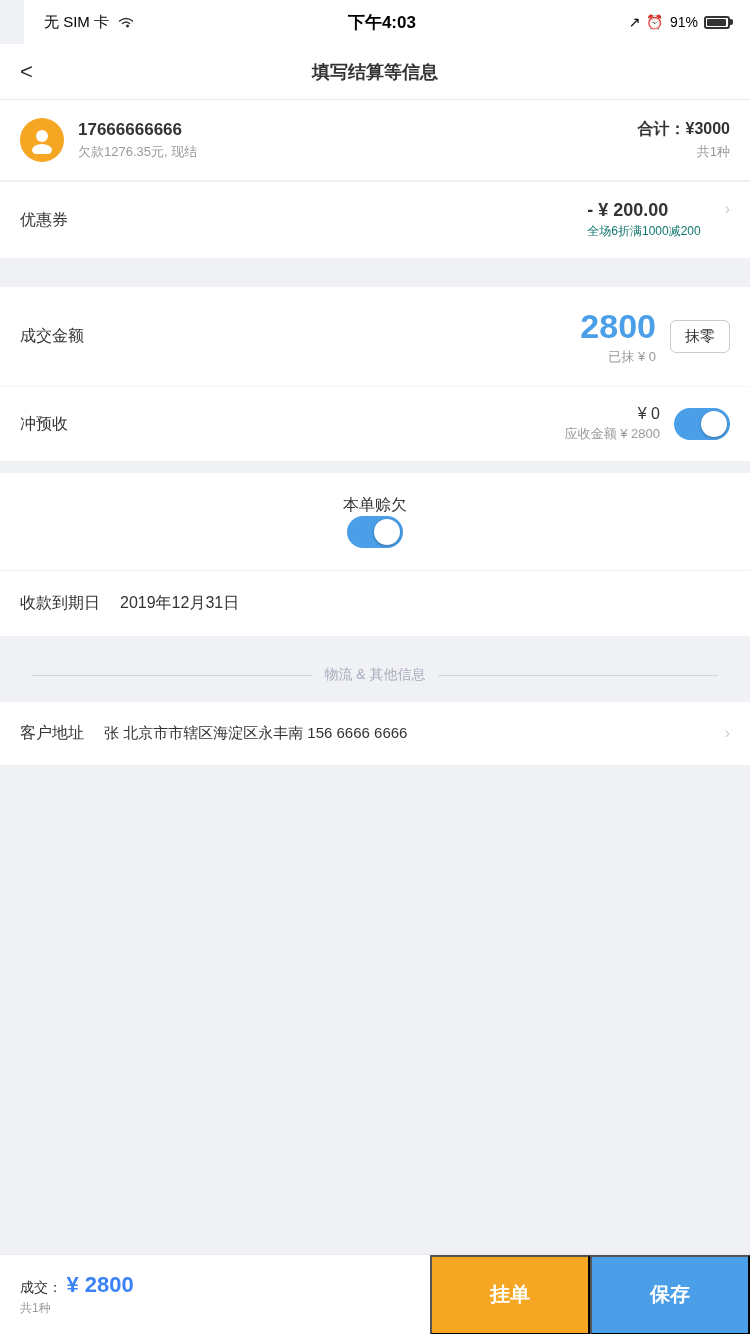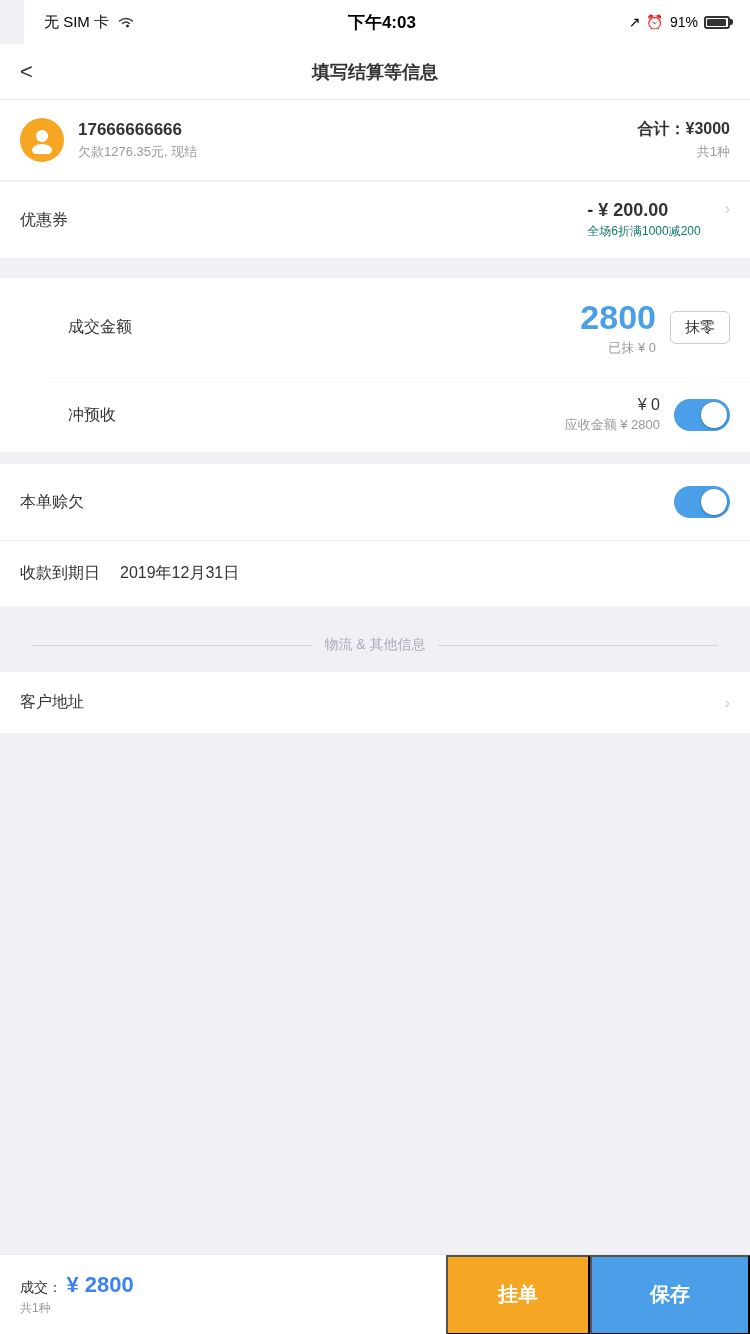--- a/index.html
+++ b/index.html
@@ -99,22 +99,21 @@
     }
     .coupon-label { font-size: 16px; color: #333; }
     .coupon-right { display: flex; align-items: flex-start; gap: 24px; }
     .coupon-discount { font-size: 18px; font-weight: 600; color: #333; }
     .coupon-desc { font-size: 12px; color: #0f766e; margin-top: 2px; text-align: right; }
     .chevron-right { font-size: 16px; color: #ccc; }
 
     
     .amount-section {
       background: #fff;
-      margin-top: 8px;
-      padding-left: 48px;
+      margin-top: 17px;
     }
     .amount-row {
       padding: 20px 20px;
       display: flex;
       align-items: center;
       justify-content: space-between;
       border-bottom: 1px solid #f5f5f5;
     }
     .amount-label { font-size: 16px; color: #333; }
     .amount-right { display: flex; align-items: center; gap: 14px; }
@@ -151,20 +150,21 @@
     .prepay-amount { font-size: 16px; color: #333; }
     .prepay-sub { font-size: 13px; color: #999; margin-top: 2px; }
 
     
     .debt-row {
       background: #fff;
       padding: 22px 20px;
       display: flex;
       align-items: center;
       justify-content: space-between;
+      flex-direction: column;
     }
     .debt-label { font-size: 16px; color: #333; }
 
     
     .date-row {
       background: #fff;
       padding: 22px 20px;
       display: flex;
       align-items: center;
       gap: 20px;
@@ -209,21 +209,21 @@
       border-top: 1px solid #e8e8e8;
     }
     .bottom-summary {
       flex: 1;
       padding: 0 20px;
     }
     .bottom-total-label { font-size: 14px; color: #333; }
     .bottom-total-amount { font-size: 22px; font-weight: 700; color: #3b82f6; }
     .bottom-count { font-size: 12px; color: #999; margin-top: 2px; }
     .btn-hang {
-      width: 144px; height: 80px;
+      width: 160px; height: 80px;
       background: #f5a623;
       display: flex; align-items: center; justify-content: center;
       font-size: 20px; color: #fff; font-weight: 600; cursor: pointer;
     }
     .btn-save {
       width: 160px; height: 80px;
       background: #4a9fe8;
       display: flex; align-items: center; justify-content: center;
       font-size: 20px; color: #fff; font-weight: 600; cursor: pointer;
     }
@@ -332,20 +332,21 @@
 <div class="section-divider"></div>
 
 <div class="logistics-divider">
   <div class="divider-line"></div>
   <span class="divider-text">物流 &amp; 其他信息</span>
   <div class="divider-line"></div>
 </div>
 
 <div class="address-row">
   <span class="address-label">客户地址</span>
+  <span class="address-value">张 北京市市辖区海淀区永丰南 156 6666 6666</span>
   <span class="chevron-right">›</span>
 </div>
 
 <div style="height: 250px; background: #f0f1f5;"></div>
 
 <div class="bottom-bar">
   <div class="bottom-summary">
     <div>
       <span class="bottom-total-label">成交：</span>
       <span class="bottom-total-amount">¥ 2800</span>

